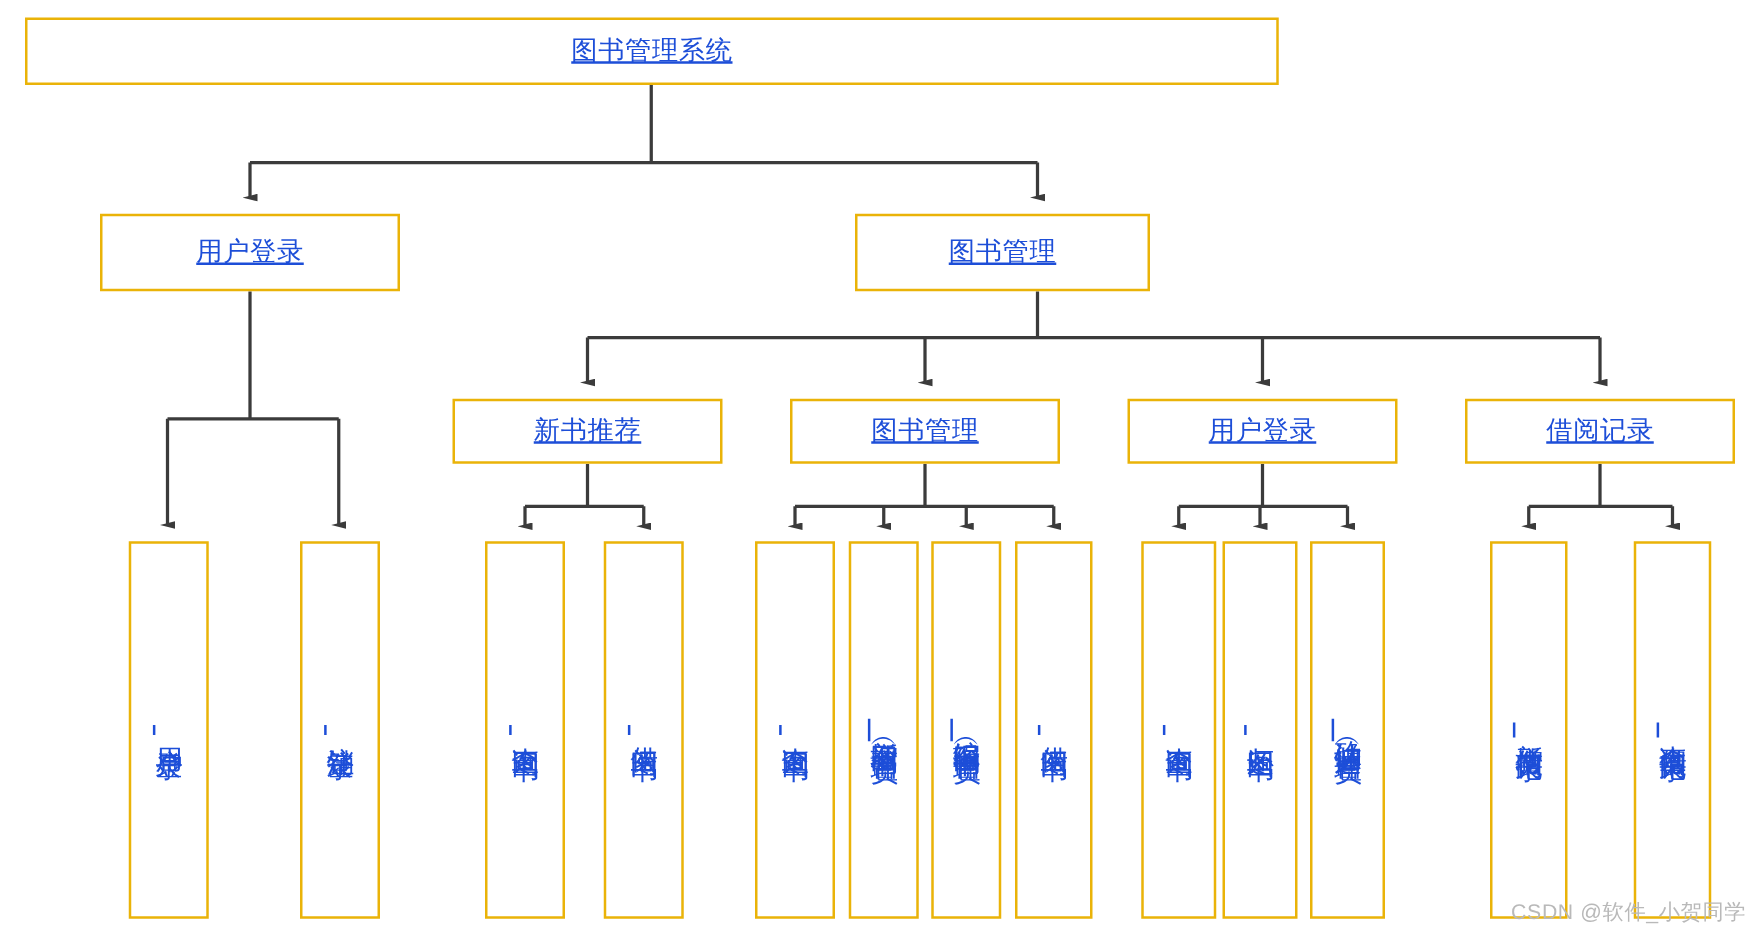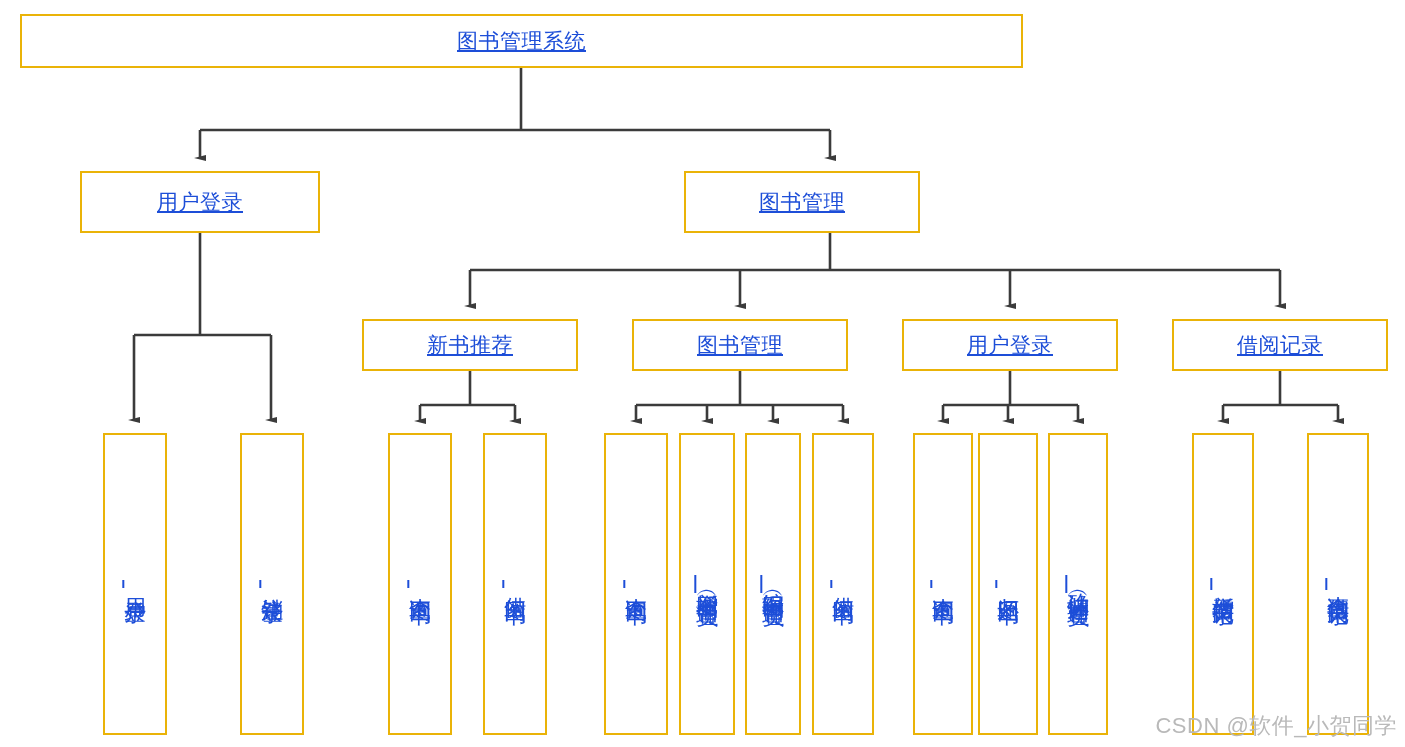--- a/index.html
+++ b/index.html
@@ -60,21 +60,21 @@
     font-size: 22px;
     line-height: 1.12;
     letter-spacing: 2px;
     white-space: nowrap;
     max-height: 100%;
   }
   .watermark {
     position: absolute;
     right: 8px;
     bottom: 6px;
-    font-size: 22px;
+    font-size: 17px;
     color: #b9b9b9;
     letter-spacing: 0.5px;
     white-space: nowrap;
     user-select: none;
   }
 </style>
 </head>
 <body>
 
 <div id="diagram-root">

